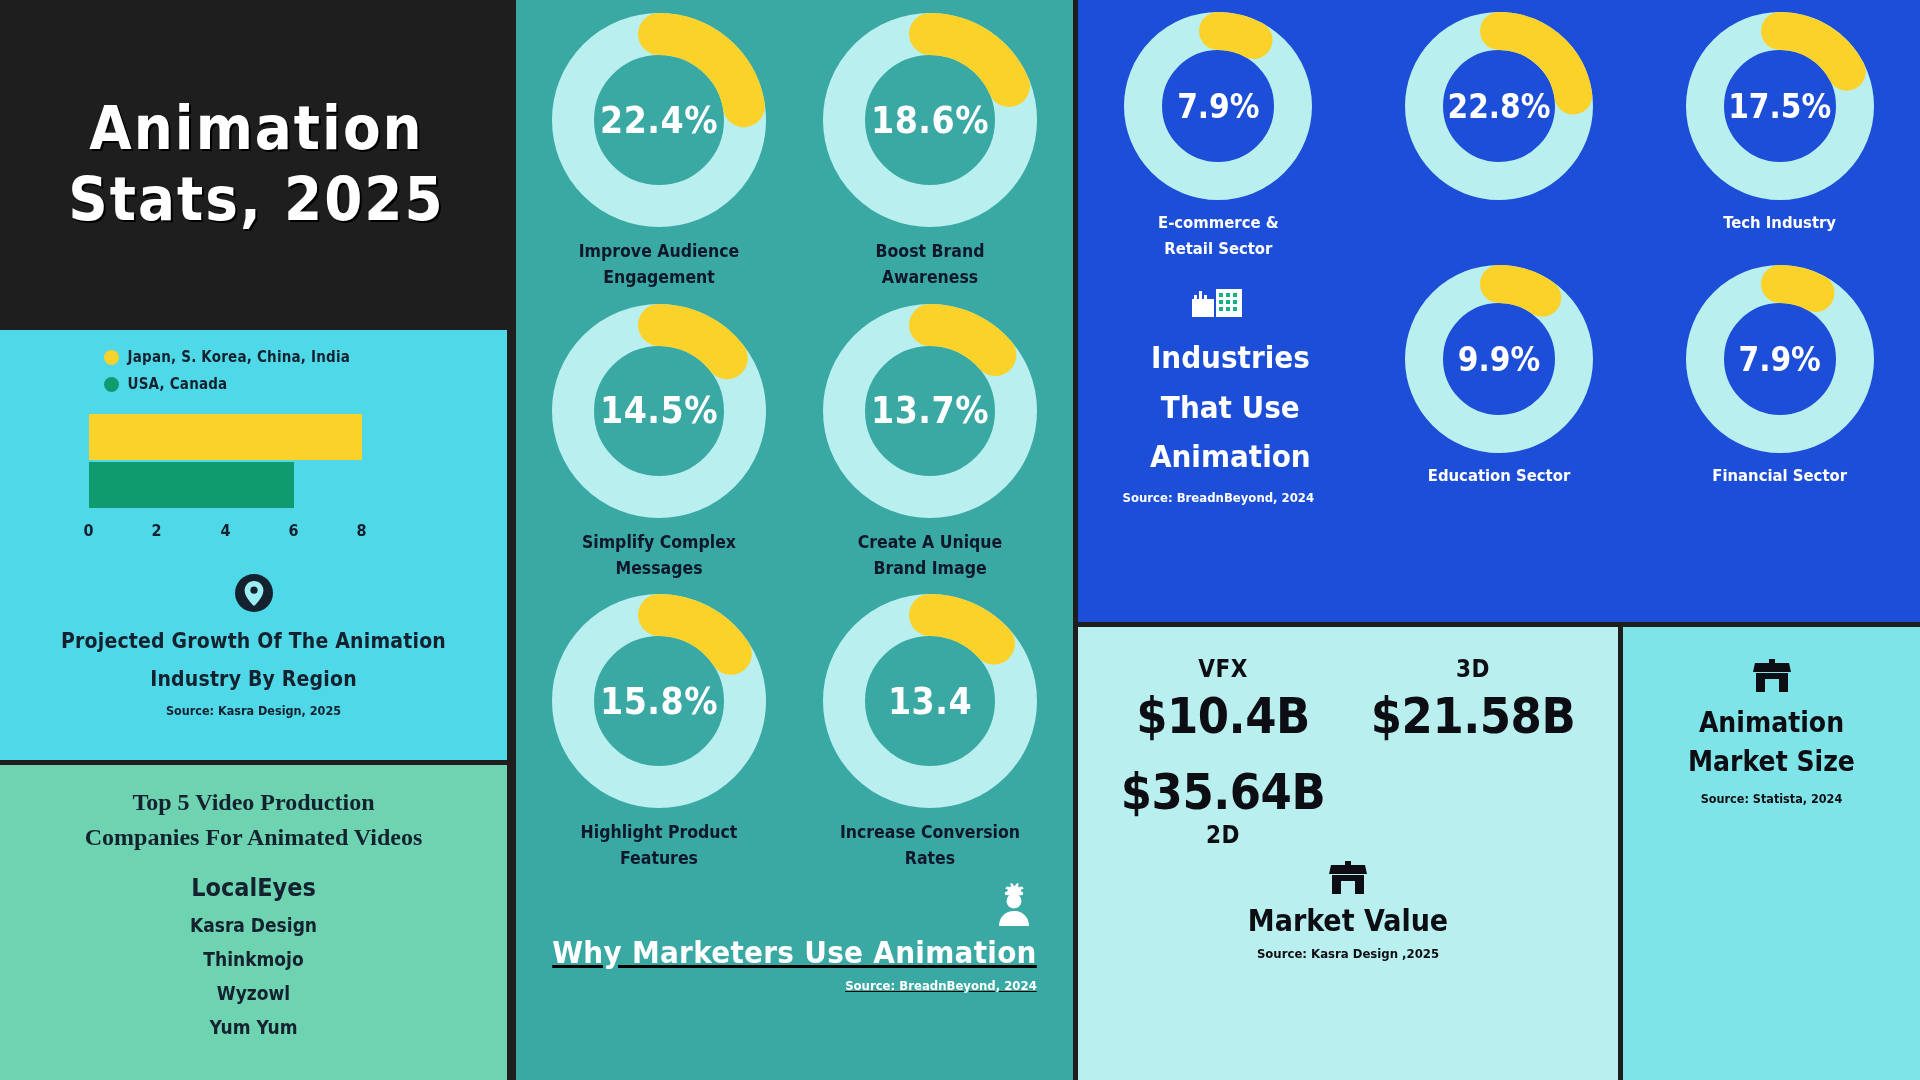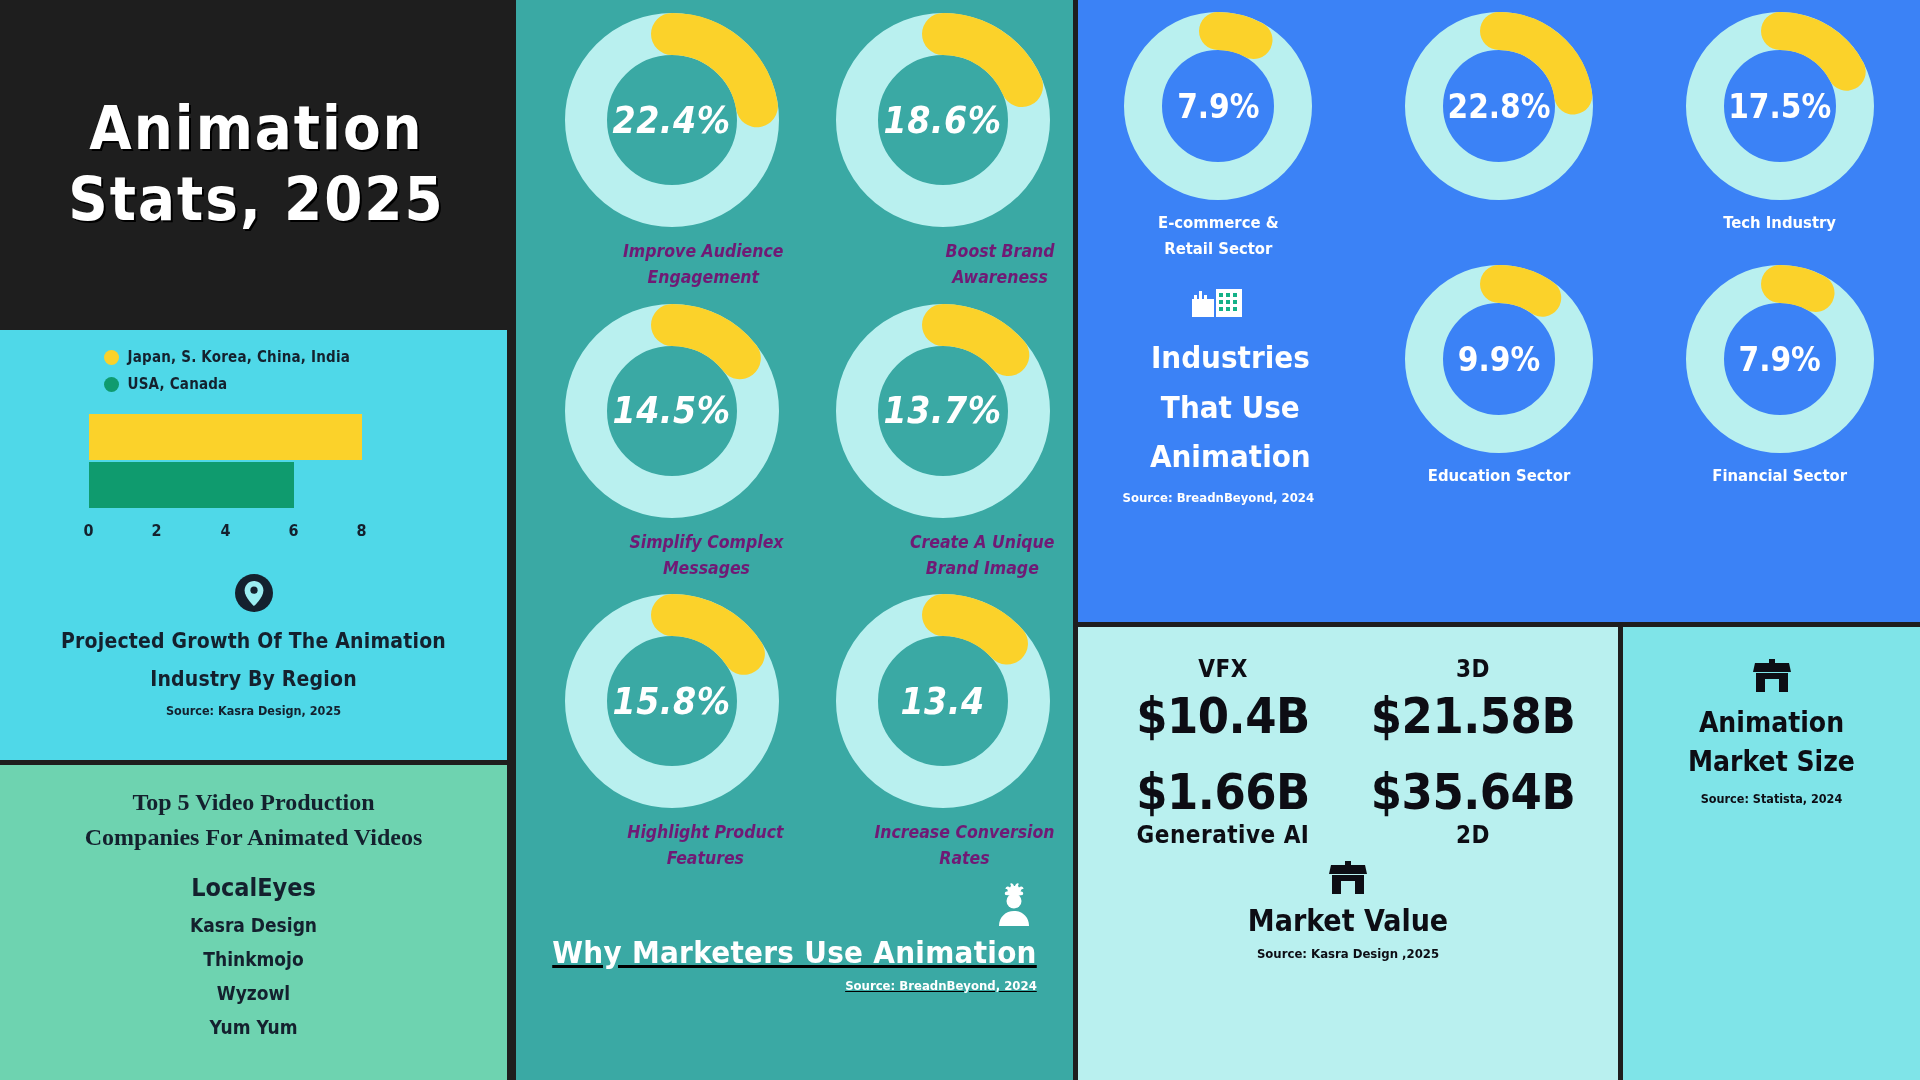--- a/index.html
+++ b/index.html
@@ -99,50 +99,50 @@
   #marketers-panel{
     left:516px;top:0;width:557px;height:1080px;
     background:#3aa9a4;
     display:flex;flex-direction:column;align-items:center;
     padding-top:8px;
   }
   .donut-grid{
     display:grid;grid-template-columns:repeat(2,1fr);
     gap:0 22px;width:520px;
   }
-  .donut-cell{display:flex;flex-direction:column;align-items:flex-end;margin-bottom:8px;font-style:italic;}
+  .donut-cell{display:flex;flex-direction:column;align-items:center;margin-bottom:8px;}
   .donut{position:relative;width:224px;height:224px;}
   .donut svg{display:block;}
   .donut .val{
     position:absolute;left:0;top:0;width:100%;height:100%;
     display:flex;align-items:center;justify-content:center;
     color:#ffffff;font-weight:bold;font-size:37px;
     font-family:"DejaVu Sans Condensed","Liberation Sans",sans-serif;
     letter-spacing:.5px;
   }
   .donut-label{
-    color:#701a75;font-weight:bold;font-size:17.5px;
+    color:#0f172a;font-weight:bold;font-size:17.5px;
     text-align:center;line-height:1.5;margin-top:6px;
     font-family:"DejaVu Sans Condensed","Liberation Sans",sans-serif;
   }
   .mk-foot{display:flex;flex-direction:column;align-items:flex-end;margin-top:2px;text-decoration:underline;}
   .mk-title{
     color:#ffffff;font-weight:bold;font-size:31px;margin-top:4px;
     font-family:"DejaVu Sans Condensed","Liberation Sans",sans-serif;
     letter-spacing:.3px;
   }
   .mk-src{
     color:#ffffff;font-weight:bold;font-size:13px;margin-top:8px;
     font-family:"DejaVu Sans Condensed","Liberation Sans",sans-serif;
   }
 
   
   #industries-panel{
     left:1078px;top:0;width:842px;height:622px;
-    background:#3b82f6;
+    background:#1d4ed8;
     padding:8px 0 0 0;
   }
   .ind-grid{
     display:grid;grid-template-columns:repeat(3,1fr);
     width:842px;
   }
   .ind-cell{display:flex;flex-direction:column;align-items:center;}
   .donut-sm{position:relative;width:196px;height:196px;}
   .donut-sm .val{
     position:absolute;left:0;top:0;width:100%;height:100%;
@@ -476,24 +476,20 @@
     <div class="mv-grid">
       <div class="mv-cell">
         <div class="mv-cap">VFX</div>
         <div class="mv-num">$10.4B</div>
       </div>
       <div class="mv-cell">
         <div class="mv-cap">3D</div>
         <div class="mv-num">$21.58B</div>
       </div>
       <div class="mv-cell">
-        <div class="mv-num" style="margin-top:14px">$1.66B</div>
-        <div class="mv-cap">Generative AI</div>
-      </div>
-      <div class="mv-cell">
         <div class="mv-num" style="margin-top:14px">$35.64B</div>
         <div class="mv-cap">2D</div>
       </div>
     </div>
     <div class="mv-foot">
       <div>
         <svg width="40" height="34" viewBox="0 0 40 34">
           <path d="M3 4 L37 4 L39 13 L1 13 Z" fill="#0d0d14"></path>
           <rect x="4" y="14" width="32" height="19" fill="#0d0d14"></rect>
           <rect x="13" y="20" width="14" height="13" fill="#b9f0ef"></rect>

